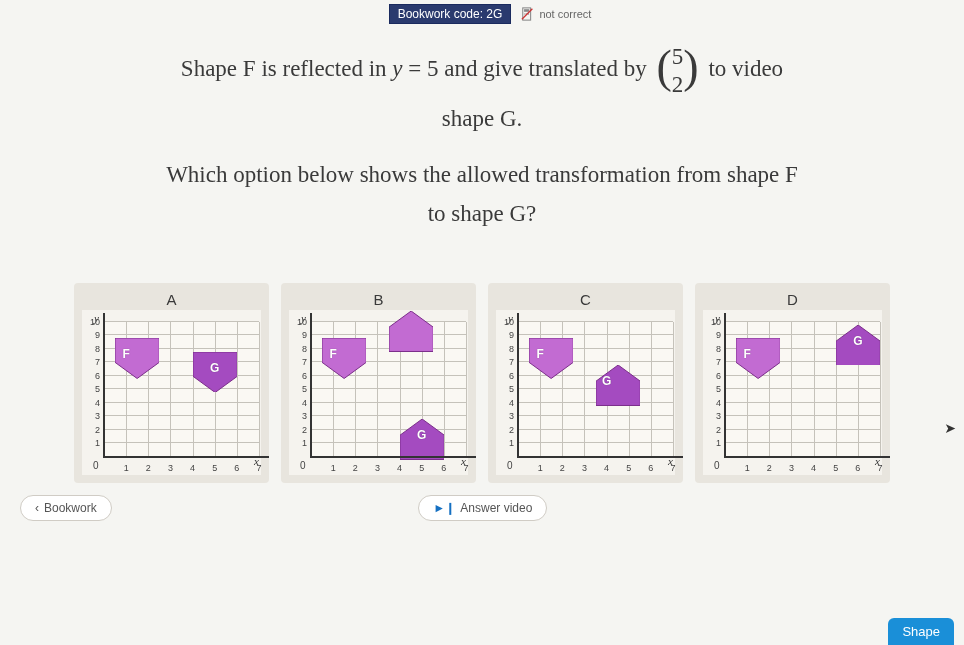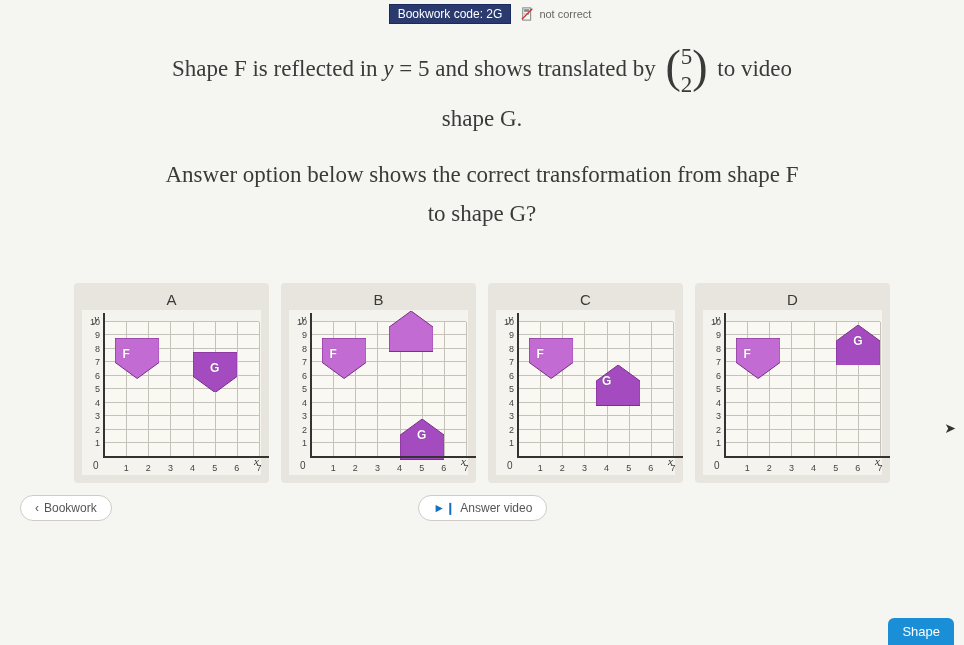--- a/index.html
+++ b/index.html
@@ -239,27 +239,27 @@
         <circle cx="4.5" cy="8" r="0.8" fill="#888"></circle>
         <circle cx="6.5" cy="8" r="0.8" fill="#888"></circle>
         <circle cx="8.5" cy="8" r="0.8" fill="#888"></circle>
         <line x1="1" y1="14" x2="13" y2="2" stroke="#c33" stroke-width="1.5"></line>
       </svg>
     <span>not correct</span>
   </span>
 </div>
 
 <div class="question">
-  <span>Shape </span><span class="math">F</span><span> is reflected in </span><span class="math math-i">y</span><span class="math"> = </span><span class="math">5</span><span> and shows translated by </span><span class="vector"><span class="paren">(</span><span class="nums"><span>5</span><br><span>2</span></span><span class="paren">)</span></span><span> to video</span>
+  <span>Shape </span><span class="math">F</span><span> is reflected in </span><span class="math math-i">y</span><span class="math"> = </span><span class="math">5</span><span> and give translated by </span><span class="vector"><span class="paren">(</span><span class="nums"><span>5</span><br><span>2</span></span><span class="paren">)</span></span><span> to video</span>
   <br>
   <span>shape </span><span class="math">G</span><span>.</span>
 </div>
 
 <div class="sub-question">
-  <span>Answer option below shows the correct transformation from shape </span><span class="math">F</span><br>
+  <span>Which option below shows the allowed transformation from shape </span><span class="math">F</span><br>
   <span>to shape </span><span class="math">G</span><span>?</span>
 </div>
 
 <div class="charts-row">
 
   <div class="chart-card">
     <div class="chart-title">A</div>
     <div class="chart-body">
       <div class="axis-label-y">y</div>
       <div class="axis-label-x">x</div>

